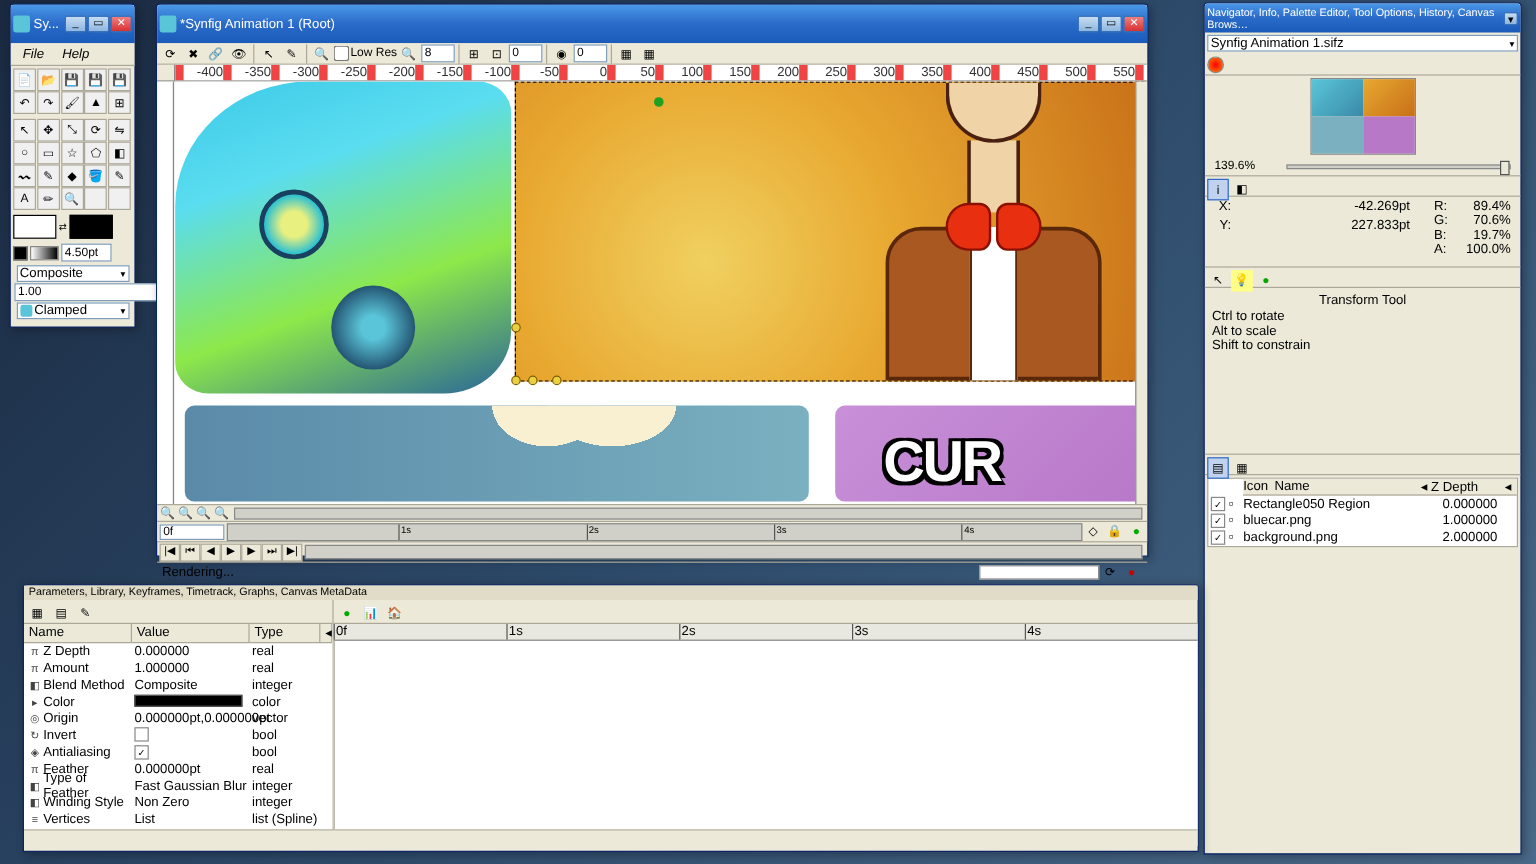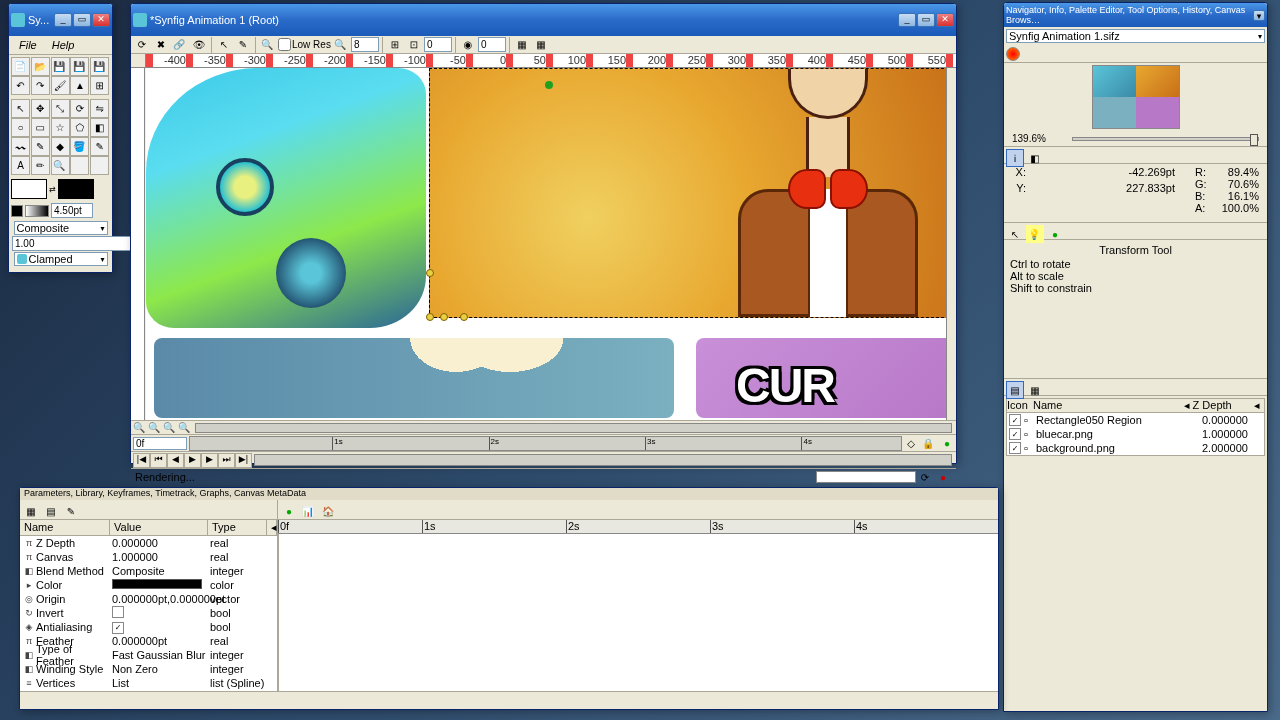--- a/index.html
+++ b/index.html
@@ -67,21 +67,21 @@
 .nav-preview { margin: 2px auto; width: 88px; height: 64px; border: 1px solid #888; display: grid; grid-template: 1fr 1fr / 1fr 1fr; }
 .nav-preview > div:nth-child(1) { background: linear-gradient(135deg, #5ac5d8, #3a8aa8); }
 .nav-preview > div:nth-child(2) { background: linear-gradient(135deg, #e8a830, #c87018); }
 .nav-preview > div:nth-child(3) { background: #7ab0c0; }
 .nav-preview > div:nth-child(4) { background: #b878c8; }
 .info-row { display: flex; padding: 2px 8px; font-size: 10px; }
 .info-row .lbl { width: 14px; text-align: right; margin-right: 6px; }
 .info-row .val { flex: 1; text-align: right; padding-right: 4px; }
 .tool-opt { padding: 4px 6px; font-size: 10px; }
 .layer-list { background: #fff; margin: 2px; border: 1px solid #aca899; font-size: 10px; }
-.layer-hdr { display: flex; background: #ece9d8; border-bottom: 1px solid #aca899; font-size: 10px; }
+.layer-hdr { display: flex; background: #ece9d8; border-bottom: 1px solid #aca899; font-size: 10px; margin-left: 29px; }
 .layer-row { display: flex; padding: 1px 2px; align-items: center; }
 .chk { width: 12px; height: 12px; border: 1px solid #888; margin-right: 3px; display: inline-flex; align-items: center; justify-content: center; font-size: 8px; }
 .status-btns { position: absolute; bottom: 2px; left: 0; right: 0; display: flex; justify-content: space-around; padding: 2px; font-size: 9px; color: #888; }
 
 
 #params { left: 19px; top: 487px; width: 980px; height: 223px; }
 .param-tabs { height: 12px; background: #e0dcc8; font-size: 9px; padding: 0 4px; }
 .param-body { display: flex; height: calc(100% - 30px); }
 .param-left { width: 258px; border-right: 1px solid #aca899; display: flex; flex-direction: column; }
 .param-right { flex: 1; display: flex; flex-direction: column; }
@@ -338,21 +338,21 @@
       <div style="display:flex;justify-content:space-between">
           <span>R:</span>
           <span>89.4%</span>
         </div>
       <div style="display:flex;justify-content:space-between">
           <span>G:</span>
           <span>70.6%</span>
         </div>
       <div style="display:flex;justify-content:space-between">
           <span>B:</span>
-          <span>16.1%</span>
+          <span>19.7%</span>
         </div>
       <div style="display:flex;justify-content:space-between">
           <span>A:</span>
           <span>100.0%</span>
         </div>
     </div>
   </div>
   <div style="height:18px;border-top:1px solid #aca899;border-bottom:1px solid #aca899;padding:2px;display:flex;gap:2px;margin-top:6px">
     <div class="tool-btn">↖</div>
     <div class="tool-btn" style="background:#ff8">💡</div>
@@ -417,21 +417,21 @@
         </div>
         <div id="param-rows">
             <div class="param-row">
               <span class="picon">π</span>
               <span class="pname">Z Depth</span>
               <span class="pval">0.000000</span>
               <span class="ptype">real</span>
             </div>
             <div class="param-row">
               <span class="picon">π</span>
-              <span class="pname">Canvas</span>
+              <span class="pname">Amount</span>
               <span class="pval">1.000000</span>
               <span class="ptype">real</span>
             </div>
             <div class="param-row">
               <span class="picon">◧</span>
               <span class="pname">Blend Method</span>
               <span class="pval">Composite</span>
               <span class="ptype">integer</span>
             </div>
             <div class="param-row">

